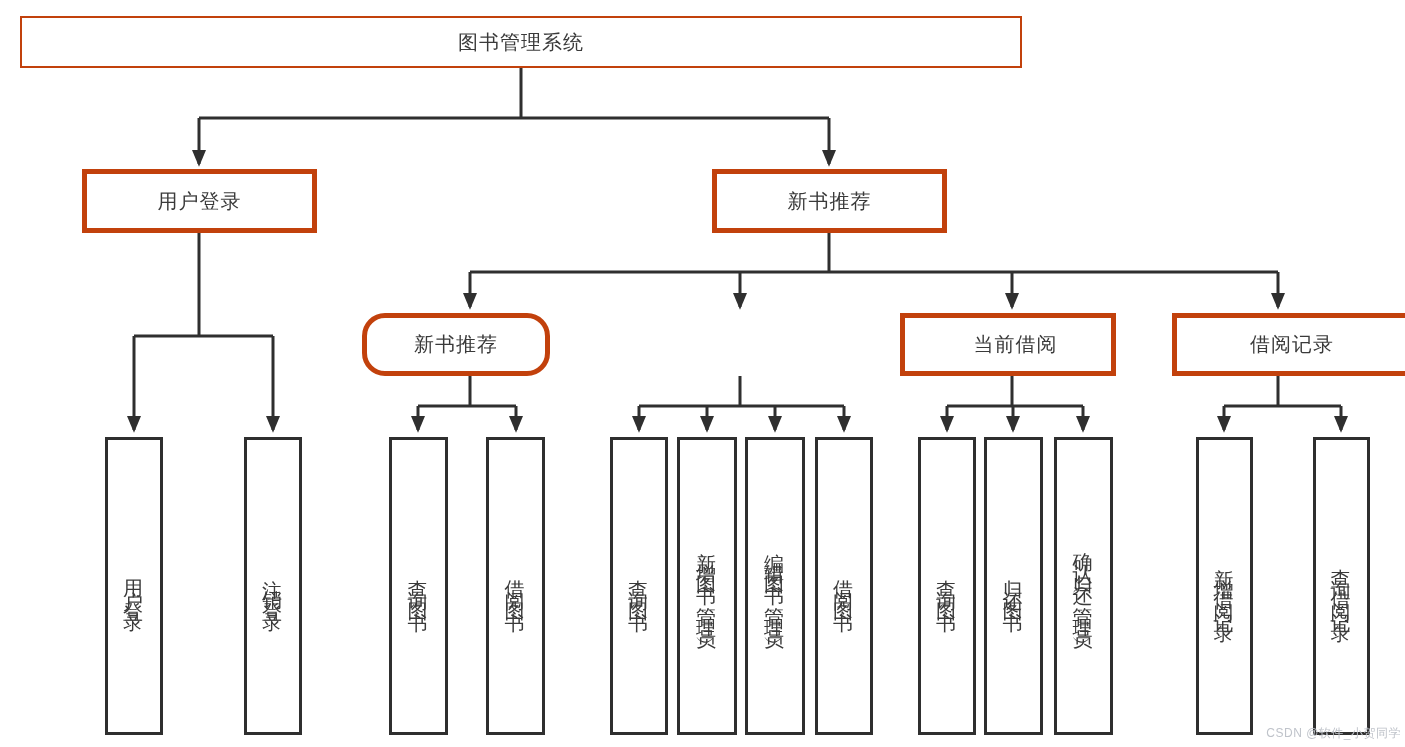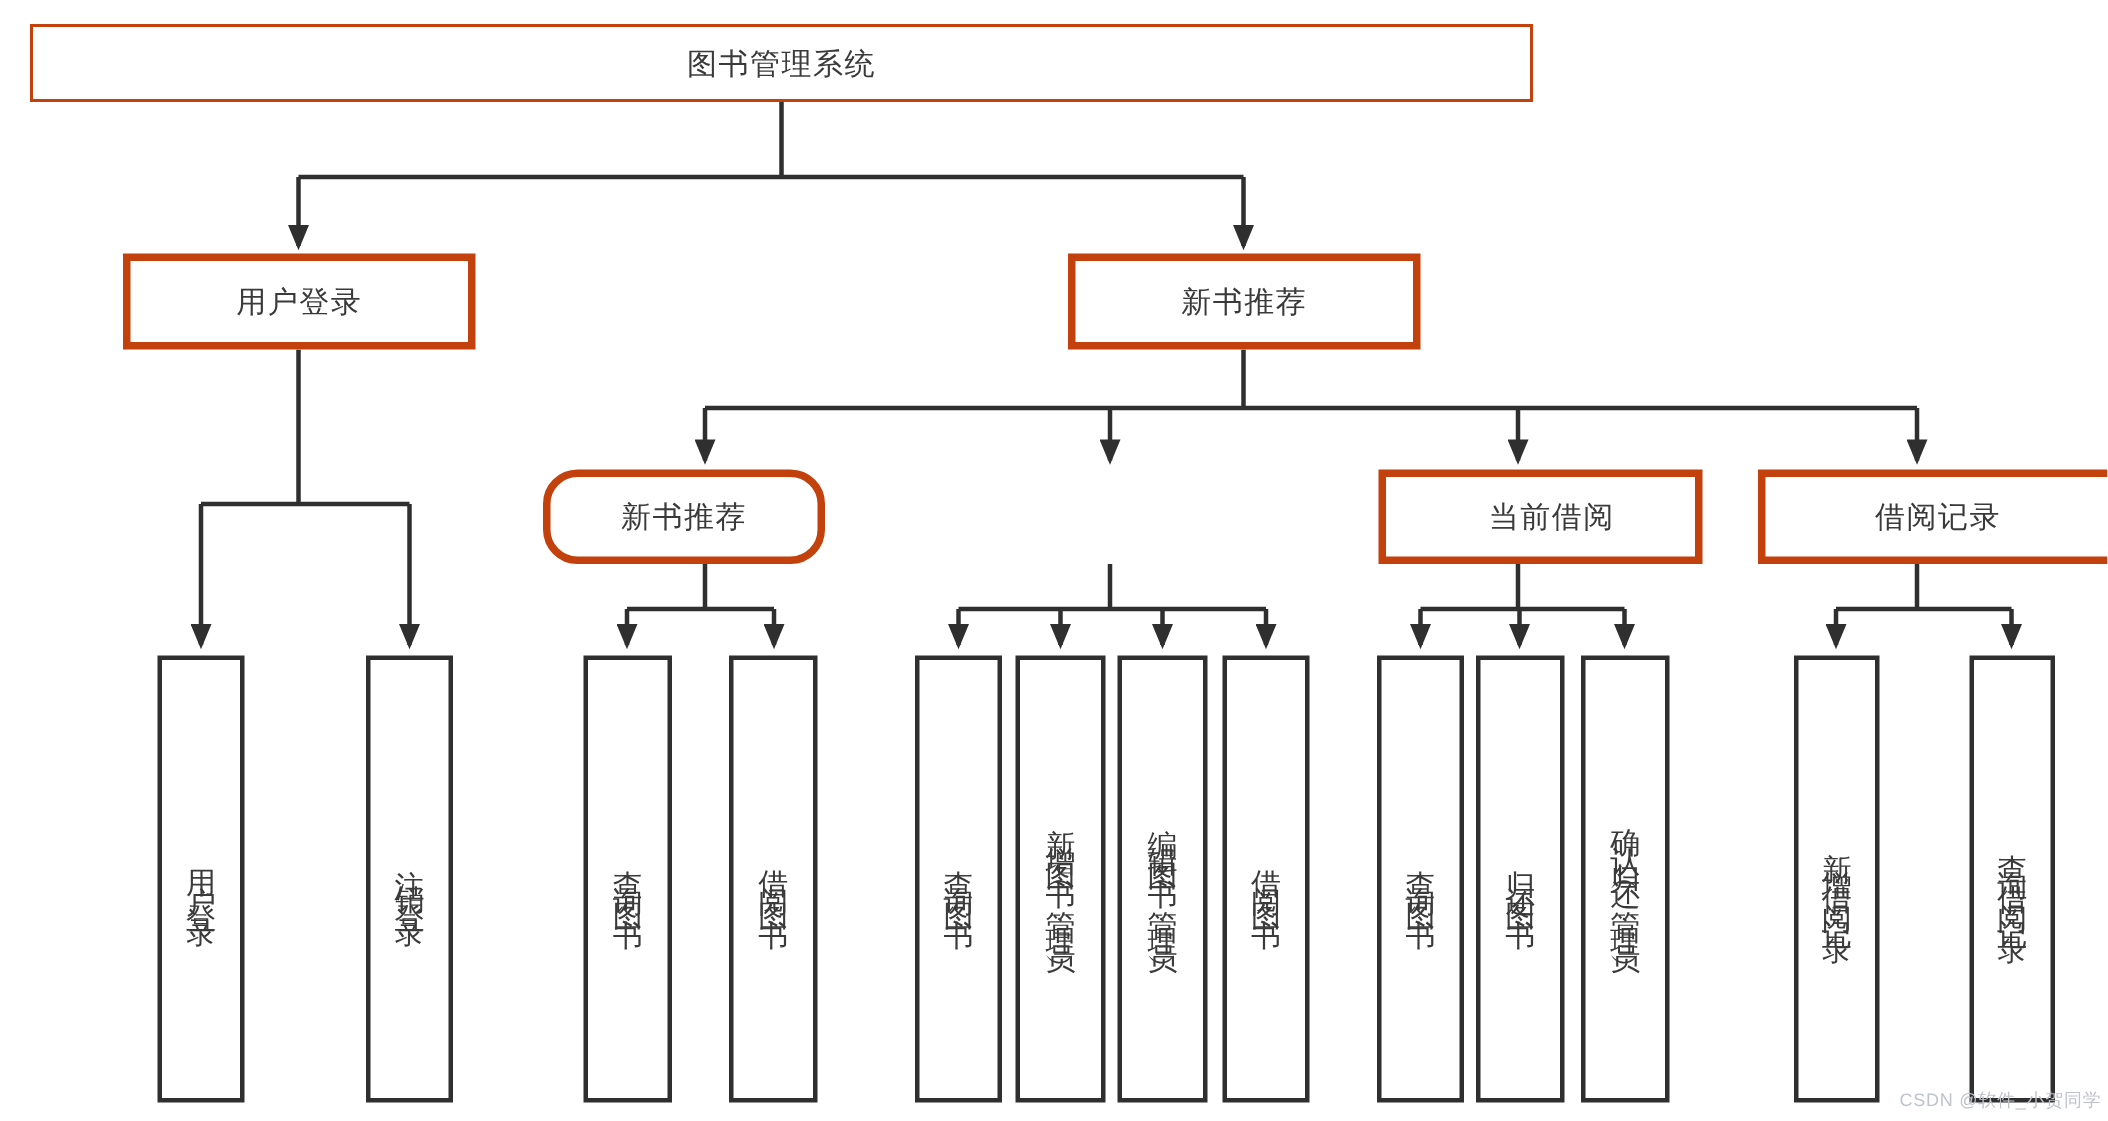--- a/index.html
+++ b/index.html
@@ -29,21 +29,21 @@
     font-size: 20px;
     letter-spacing: 1px;
     color: #3a3a3a;
     white-space: nowrap;
   }
   .box.root   { left: 20px;   top: 16px;  width: 1002px; height: 52px; border-width: 2.5px; }
   .box.lvl2a  { left: 82px;   top: 169px; width: 235px;  height: 64px; }
   .box.lvl2b  { left: 712px;  top: 169px; width: 235px;  height: 64px; }
   .box.lvl3a  { left: 362px;  top: 313px; width: 188px;  height: 63px; border-radius: 23px; }
   .box.lvl3b  { left: 632px;  top: 313px; width: 216px;  height: 63px; }
-  .box.lvl3c  { left: 919px;  top: 313px; width: 216px;  height: 63px; padding-left: 15px; }
+  .box.lvl3c  { left: 900px;  top: 313px; width: 216px;  height: 63px; padding-left: 15px; }
   .box.lvl3d  { left: 1172px; top: 313px; width: 240px;  height: 63px; }
   .leaf {
     position: absolute;
     top: 437px;
     height: 298px;
     box-sizing: border-box;
     border: 3px solid #2f2f2f;
     background: #ffffff;
     display: flex;
     align-items: center;

